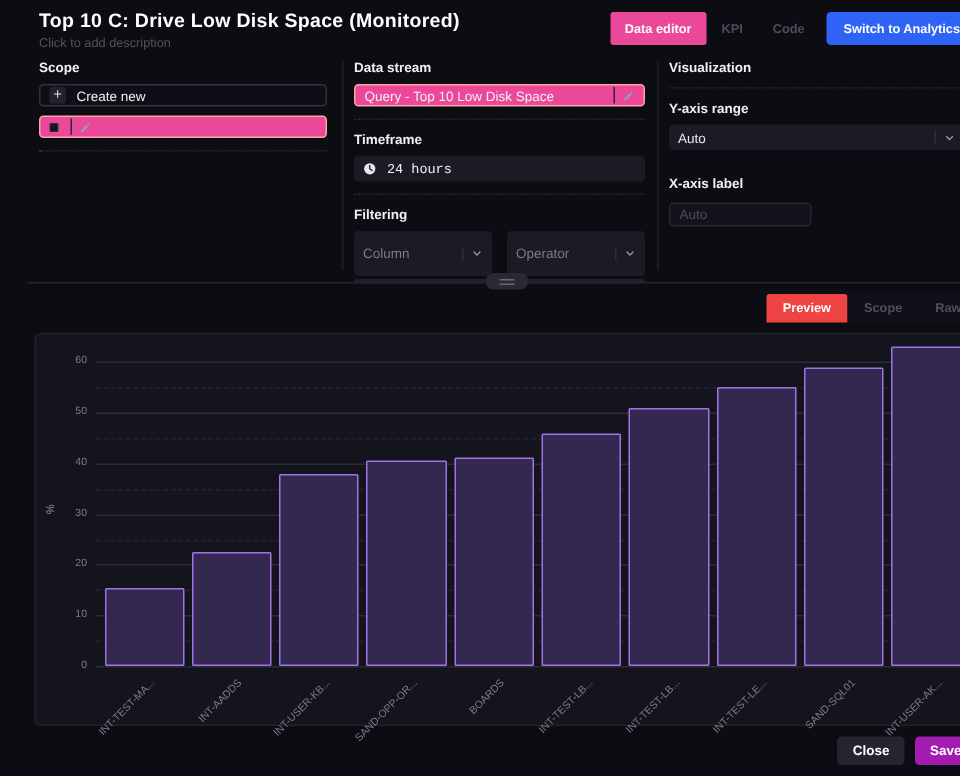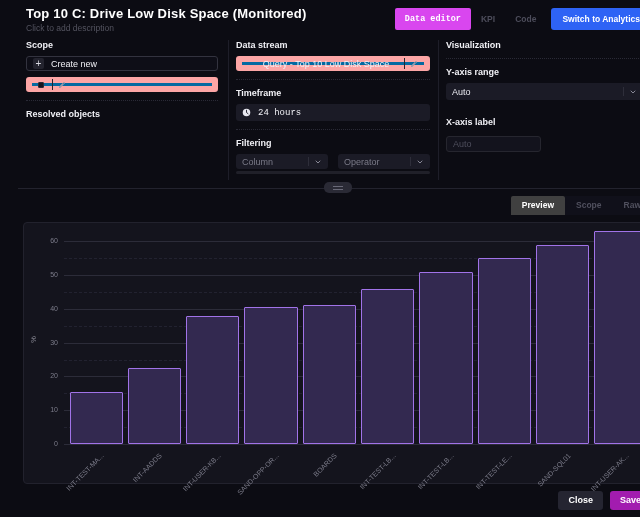--- a/index.html
+++ b/index.html
@@ -5,56 +5,56 @@
   * { margin:0; padding:0; box-sizing:border-box; }
   html,body { background:#0c0c13; }
   body { width:640px; height:517px; font-family:"Liberation Sans", sans-serif; color:#e8e8ef; overflow:hidden; }
   #app { position:relative; width:640px; height:517px; background:#0c0c13;margin-left:18px; }
 
   
   .hdr-title { position:absolute; left:8px; top:6px; font-size:13px; font-weight:bold; color:#ffffff; letter-spacing:.2px; }
   .hdr-sub { position:absolute; left:8px; top:23px; font-size:8.5px; color:#53535f; }
   .hdr-tabs { position:absolute; right:7px; top:8px; display:flex; align-items:center; }
   .htab { height:22px; line-height:22px; padding:0 10px; font-size:8.5px; font-weight:bold; color:#4d4d5b; cursor:pointer; }
-  .htab.active { background:#d946ef; color:#ffffff; border-radius:2px;font-family:Liberation Mono, monospace; }
+  .htab.active { background:#ec4899; color:#ffffff; border-radius:2px; }
   .switch-btn { height:22px; line-height:22px; padding:0 11px; margin-left:5px; font-size:8.5px; font-weight:bold; color:#ffffff; background:#2e63f5; border-radius:3px; cursor:pointer; }
 
   
   .vdiv { position:absolute; top:40px; height:140px; width:1px; background:#1e1e29; }
   .col { position:absolute; top:40px; }
   .sec-label { font-size:9px; font-weight:bold; color:#f0f0f5; margin-bottom:6px; }
   .row { position:relative; display:flex; align-items:center; height:15px; border-radius:3px; font-size:9px; color:#f0f0f5; padding:0 6px; margin-bottom:6px; }
   .row.bordered { border:1px solid #33333f; background:#0e0e17; }
-  .row.selected { border:6px solid #fca5a5; background:#0369a1;text-align:center; }
+  .row.selected { border:1px solid #fca5a5; background:#ec4899; }
   .row.filled { background:#1b1b26;font-family:Liberation Mono, monospace; }
   .row .txt { flex:1; white-space:nowrap; overflow:hidden; }
   .row .muted { color:#8a8a96; }
   .pencil { width:18px; height:11px; display:flex; align-items:center; justify-content:center; border-left:1px solid #26262f; margin-right:-4px; cursor:pointer; }
   .plusbox { width:11px; height:11px; margin-right:7px; display:flex; align-items:center; justify-content:center; background:#23232e; border-radius:2px; color:#d8d8e0; font-size:10px; line-height:10px; }
   .chkbox { width:6px; height:6px; border:1px solid #2a2a36; background:#15151f; margin-right:8px; border-radius:1px; }
   .dashed-div { border-top:1px dotted #2a2a36; margin:8px 0; }
   .logo-dot { width:9px; height:9px; border-radius:50%; background:#8a8a96; margin-right:7px; position:relative; }
   .logo-dot:after { content:""; position:absolute; left:2px; top:2px; width:5px; height:5px; border-radius:50%; background:#1b1b26; }
-  .dropdown { display:flex; align-items:center; height:15px; background:#1b1b26; border-radius:3px; font-size:9px; color:#7a7a88; padding:0 6px; cursor:pointer; }
+  .dropdown { display:flex; align-items:center; height:30px; background:#1b1b26; border-radius:3px; font-size:9px; color:#7a7a88; padding:0 6px; cursor:pointer; }
   .dropdown .txt { flex:1; }
   .dd-sep { width:1px; height:9px; background:#2e2e3a; margin:0 5px; }
   .hscroll { height:3px; background:#202029; border-radius:2px; margin-top:2px; cursor:pointer; }
   .vscroll { position:absolute; width:3px; border-radius:2px; background:#32323e; cursor:pointer; }
   .input-box { height:16px; width:95px; background:#13131d; border:1px solid #26262f; border-radius:3px; font-size:9px; color:#e8e8ef; padding:0 6px; font-family:"Liberation Sans", sans-serif; }
   .input-box::placeholder { color:#4e4e5c; }
 
   
   .split-line { position:absolute; left:0; top:188px; width:640px; height:1px; background:#23232e; }
   .split-handle { position:absolute; left:306px; top:182px; width:28px; height:11px; background:#2a2a35; border-radius:5px; display:flex; flex-direction:column; align-items:center; justify-content:center; gap:2px; cursor:row-resize; }
   .split-handle i { display:block; width:10px; height:1px; background:#6a6a78; }
 
   
   .ptabs { position:absolute; right:6px; top:196px; display:flex; }
   .ptab { height:19px; line-height:19px; padding:0 11px; font-size:8.5px; font-weight:bold; color:#50505e; background:#10101a; cursor:pointer; }
-  .ptab.active { background:#404040; color:#ffffff; border-radius:2px 2px 0 0; }
+  .ptab.active { background:#ef4444; color:#ffffff; border-radius:2px 2px 0 0; }
 
   
   .chart-panel { position:absolute; left:5px; top:222px; width:630px; height:262px; background:#14141d; border:1px solid #22222d; border-radius:4px; }
   .grid { position:absolute; height:0; border-top:1px solid #2c2c39; z-index:1; }
   .grid.minor { border-top:1px dashed #222230; }
   .ytick { position:absolute; left:0; width:34px; text-align:right; font-size:7px; color:#7c7c8a; z-index:1; }
   .bar { position:absolute; background:#332950; border:1.5px solid #a173e8; border-radius:1px; z-index:2; }
   .xlabel { position:absolute; font-size:7px; color:#7c7c8a; white-space:nowrap; transform:translateX(-100%) rotate(-45deg); transform-origin:100% 0; z-index:1; }
   .ylab { position:absolute; left:6px; top:112px; font-size:7.5px; color:#8a8a96; transform:rotate(-90deg); }
 
@@ -91,21 +91,20 @@
     </div>
     <div class="row selected">
       <span class="chkbox"></span>
       <span class="pencil">
         <svg width="8" height="8" viewBox="0 0 24 24">
             <path d="M3 17.25V21h3.75L17.8 9.94l-3.75-3.75L3 17.25zM20.7 7a1 1 0 0 0 0-1.4L18.4 3.3a1 1 0 0 0-1.4 0l-1.8 1.8 3.75 3.75L20.7 7z" fill="#9a9aa8"></path>
           </svg>
       </span>
     </div>
     <div class="dashed-div"></div>
-    <div class="sec-label">Resolved objects</div>
   </div>
 
   <div class="col" style="left:218px; width:194px;">
     <div class="sec-label">Data stream</div>
     <div class="row selected">
       <span class="txt">Query - Top 10 Low Disk Space</span>
       <span class="pencil">
         <svg width="8" height="8" viewBox="0 0 24 24">
             <path d="M3 17.25V21h3.75L17.8 9.94l-3.75-3.75L3 17.25zM20.7 7a1 1 0 0 0 0-1.4L18.4 3.3a1 1 0 0 0-1.4 0l-1.8 1.8 3.75 3.75L20.7 7z" fill="#9a9aa8"></path>
           </svg>

